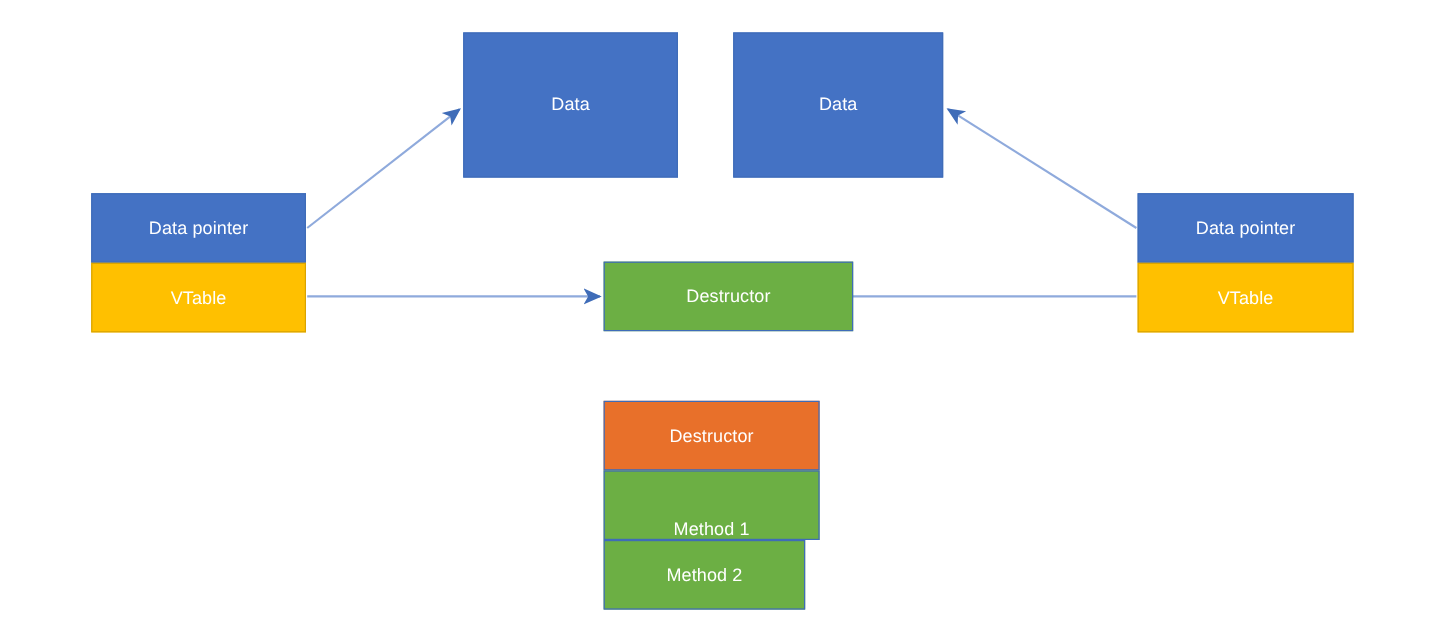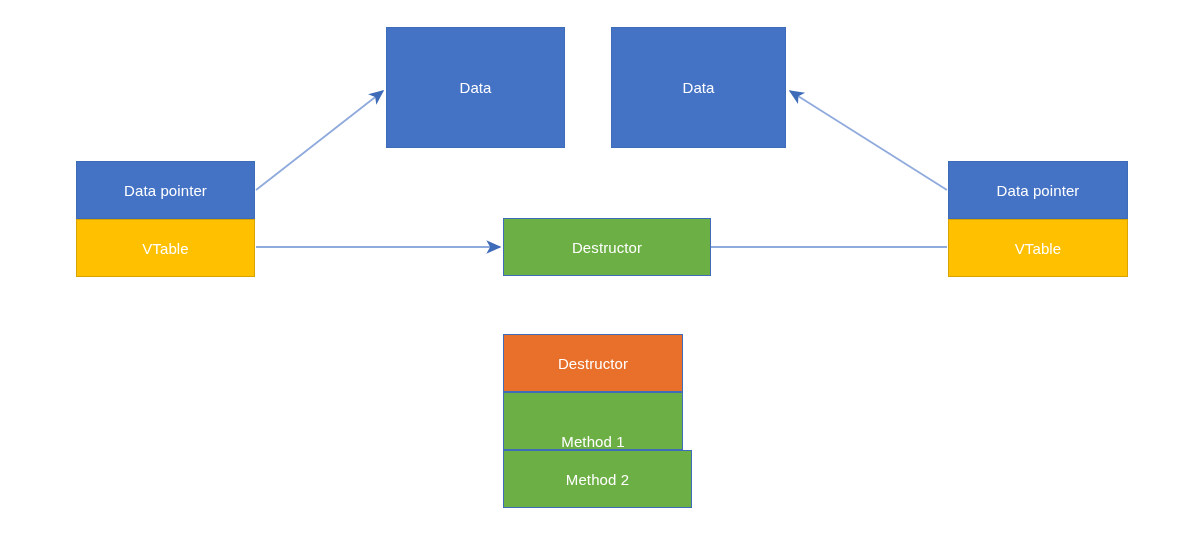--- a/index.html
+++ b/index.html
@@ -112,17 +112,17 @@
 
 
   <div class="box row-orange" style="left:503px; top:334px; width:180px; height:58px;">
     <span>Destructor</span>
   </div>
 
   <div class="box row-green" style="left:503px; top:392px; width:180px; height:58px;align-items:flex-end;">
     <span>Method 1</span>
   </div>
 
-  <div class="box row-green" style="left:503px; top:450px; width:189px; height:58px;">
+  <div class="box row-green" style="left:503px; top:450px; width:168px; height:58px;">
     <span>Method 2</span>
   </div>
 
 </div>
 
 </body></html>

